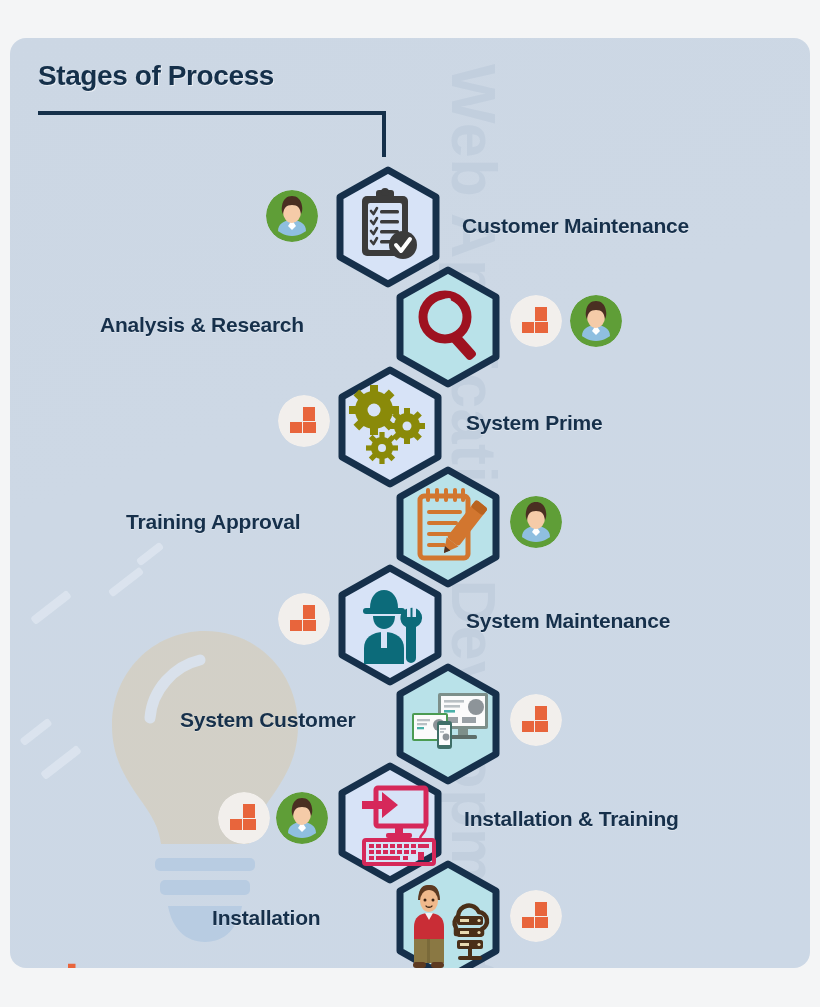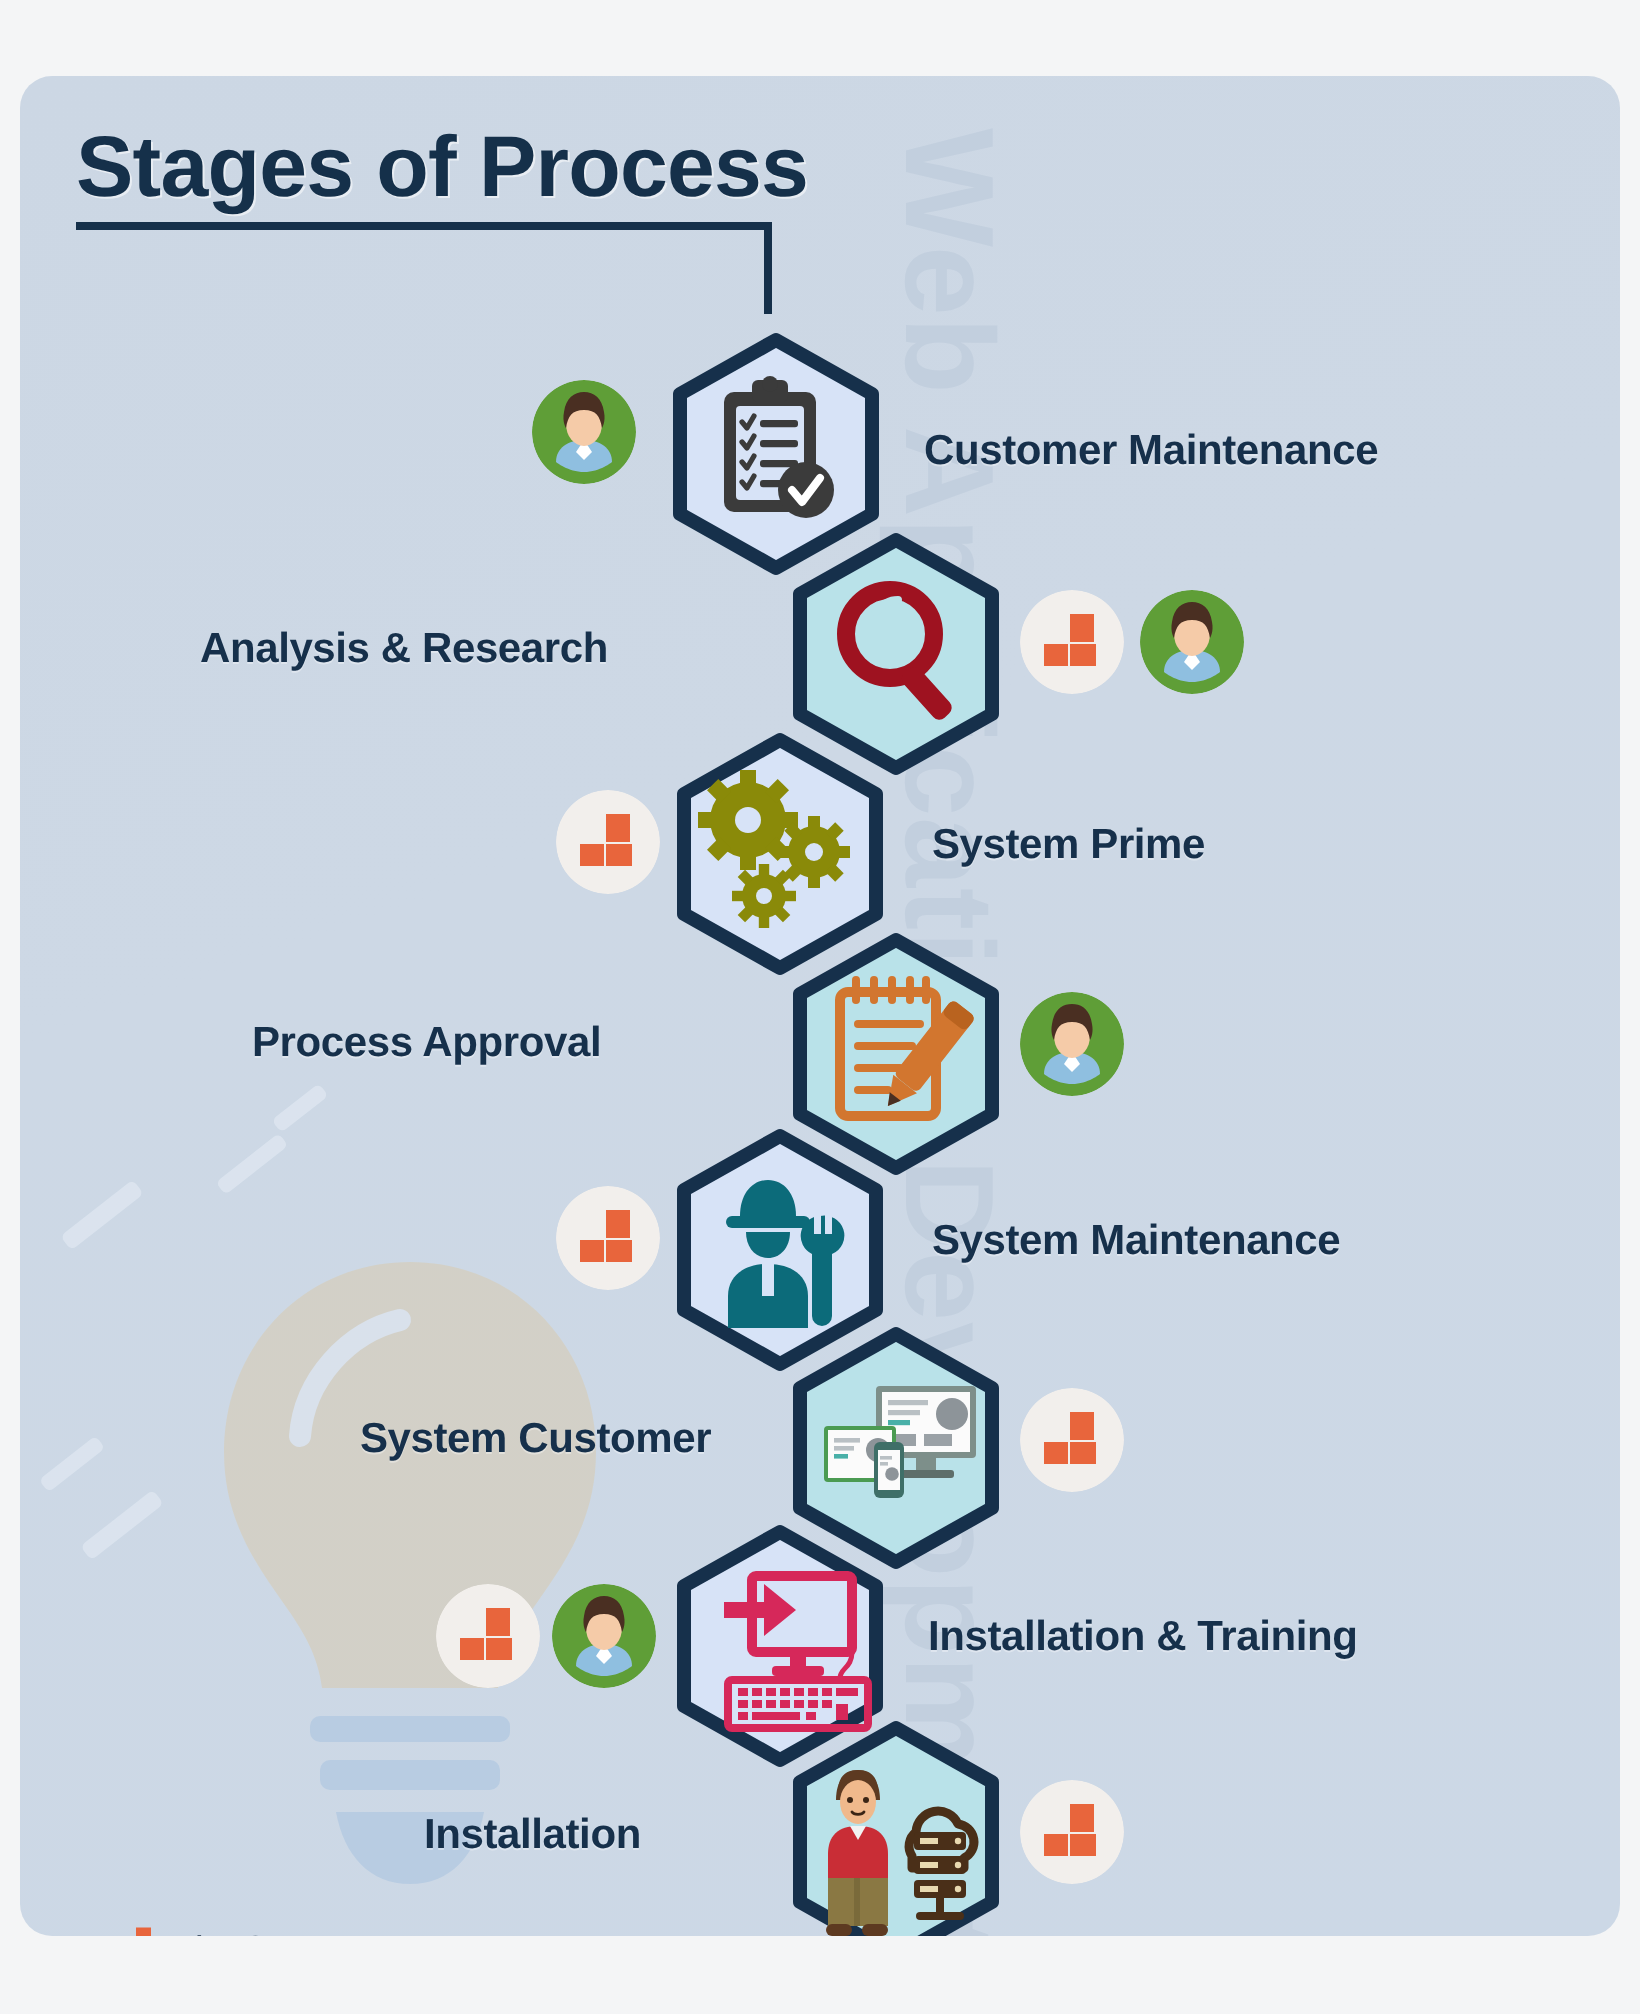--- a/index.html
+++ b/index.html
@@ -28,21 +28,21 @@
     font-size:63px;font-weight:700;letter-spacing:.5px;
     color:#c2cfde;
     white-space:nowrap;
     user-select:none;
   }
   .streak{position:absolute;background:#e2eaf3;opacity:.65;border-radius:3px;}
 
   
   #heading{
     position:absolute;left:28px;top:22px;
-    font-size:43px;font-weight:700;color:#15304a;
+    font-size:28px;font-weight:700;color:#15304a;
     letter-spacing:-.4px;
     text-shadow:1px 1px 0 rgba(255,255,255,.55);
   }
   #heading-rule{
     position:absolute;left:28px;top:73px;width:345px;height:4px;background:#15304a;
   }
   #stem-h{position:absolute;left:372px;top:73px;width:4px;height:46px;background:#15304a;}
 
   
   .step{position:absolute;left:0;top:0;width:800px;height:0;}
@@ -219,21 +219,21 @@
             </g>
             <circle r="4" fill="#d7e3f7"></circle>
           </g>
         </g>
       </svg>
     </div>
     <div class="lbl" style="left:456px;top:373px;">System Prime</div>
   </div>
 
   <div class="step">
-    <div class="lbl" style="left:116px;top:472px;">Process Approval</div>
+    <div class="lbl" style="left:116px;top:472px;">Training Approval</div>
     <div class="hex" style="left:384px;top:428px;">
       <svg viewBox="0 0 108 122" width="108" height="122">
         <polygon points="54,4 102,31 102,91 54,118 6,91 6,31" fill="#b9e2e9" stroke="#16304b" stroke-width="7" stroke-linejoin="round"></polygon>
         <g transform="translate(22,20)">
           <rect x="4" y="10" width="48" height="62" rx="4" fill="none" stroke="#d2762f" stroke-width="5"></rect>
           <g stroke="#d2762f" stroke-width="4" stroke-linecap="round">
             <line x1="12" y1="4" x2="12" y2="14"></line>
             <line x1="21" y1="4" x2="21" y2="14"></line>
             <line x1="30" y1="4" x2="30" y2="14"></line>
             <line x1="39" y1="4" x2="39" y2="14"></line>

